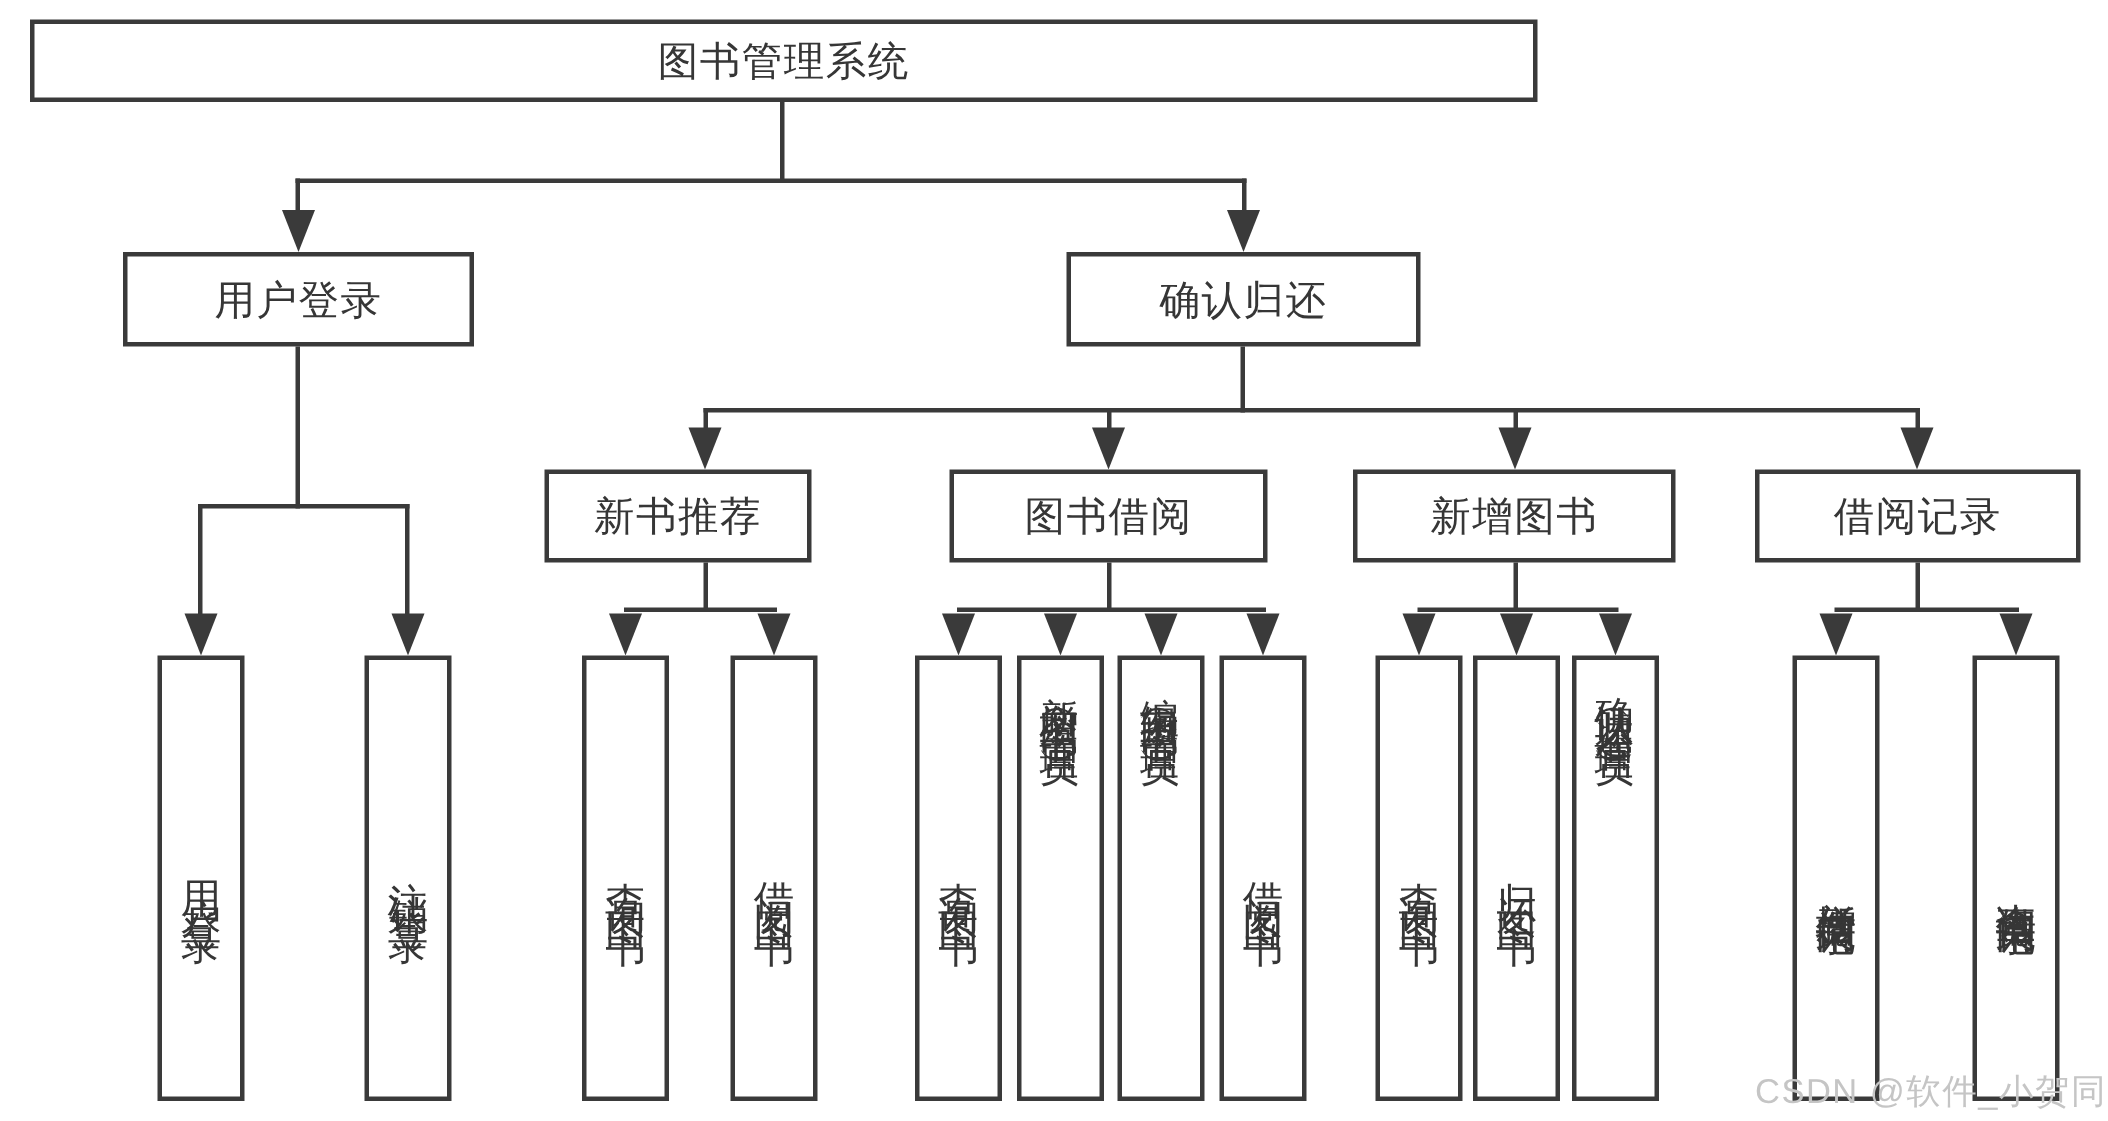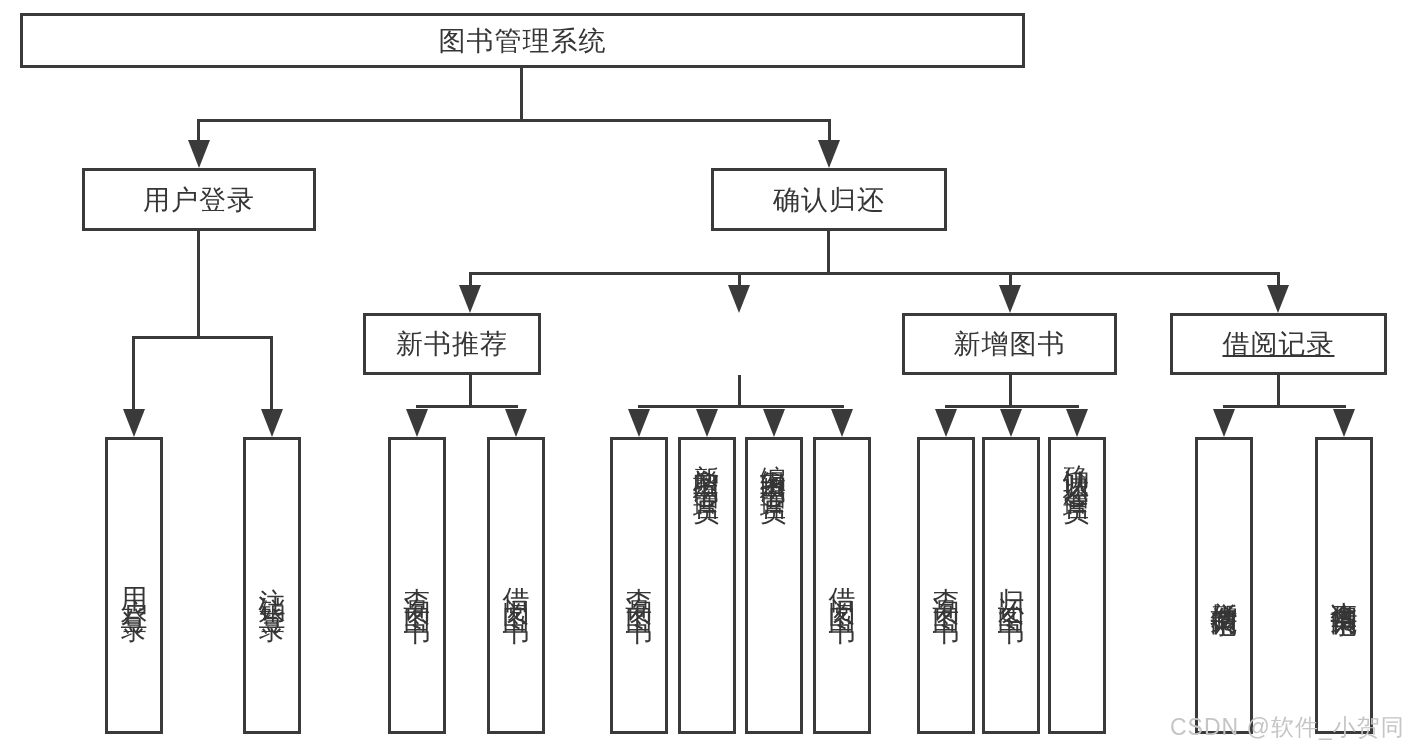--- a/index.html
+++ b/index.html
@@ -89,24 +89,27 @@
   <div class="line" style="left:1009px;top:272px;width:3px;height:16px;"></div>
   <div class="line" style="left:1277px;top:272px;width:3px;height:16px;"></div>
   <div class="arrow" style="left:459px;top:285px;"></div>
   <div class="arrow" style="left:728px;top:285px;"></div>
   <div class="arrow" style="left:999px;top:285px;"></div>
   <div class="arrow" style="left:1267px;top:285px;"></div>
 
   <div class="hbox" style="left:363px;top:313px;width:178px;height:62px;">
     <span>新书推荐</span>
   </div>
+  <div class="hbox" style="left:633px;top:313px;width:212px;height:62px;">
+    <span>图书借阅</span>
+  </div>
   <div class="hbox" style="left:902px;top:313px;width:215px;height:62px;">
     <span>新增图书</span>
   </div>
-  <div class="hbox" style="left:1170px;top:313px;width:217px;height:62px;text-decoration:underline;">
+  <div class="hbox" style="left:1170px;top:313px;width:217px;height:62px;">
     <span>借阅记录</span>
   </div>
 
   <div class="line" style="left:469px;top:375px;width:3px;height:33px;"></div>
   <div class="line" style="left:416px;top:405px;width:102px;height:3px;"></div>
   <div class="arrow" style="left:406px;top:409px;"></div>
   <div class="arrow" style="left:505px;top:409px;"></div>
 
   <div class="line" style="left:738px;top:375px;width:3px;height:33px;"></div>
   <div class="line" style="left:638px;top:405px;width:206px;height:3px;"></div>

